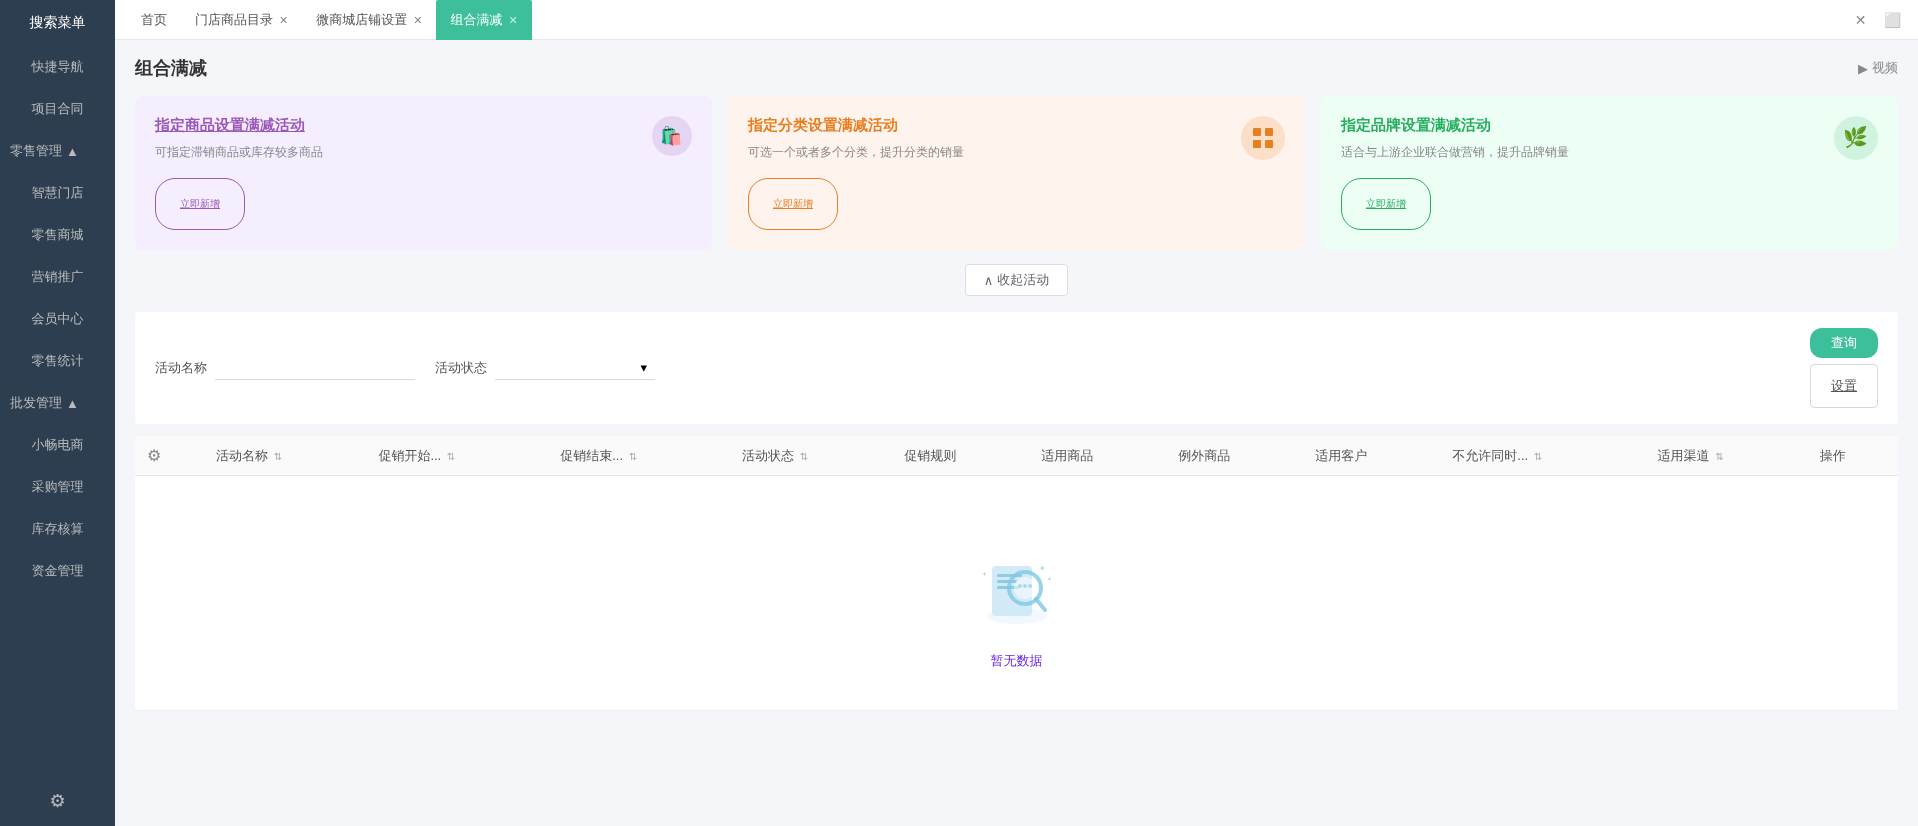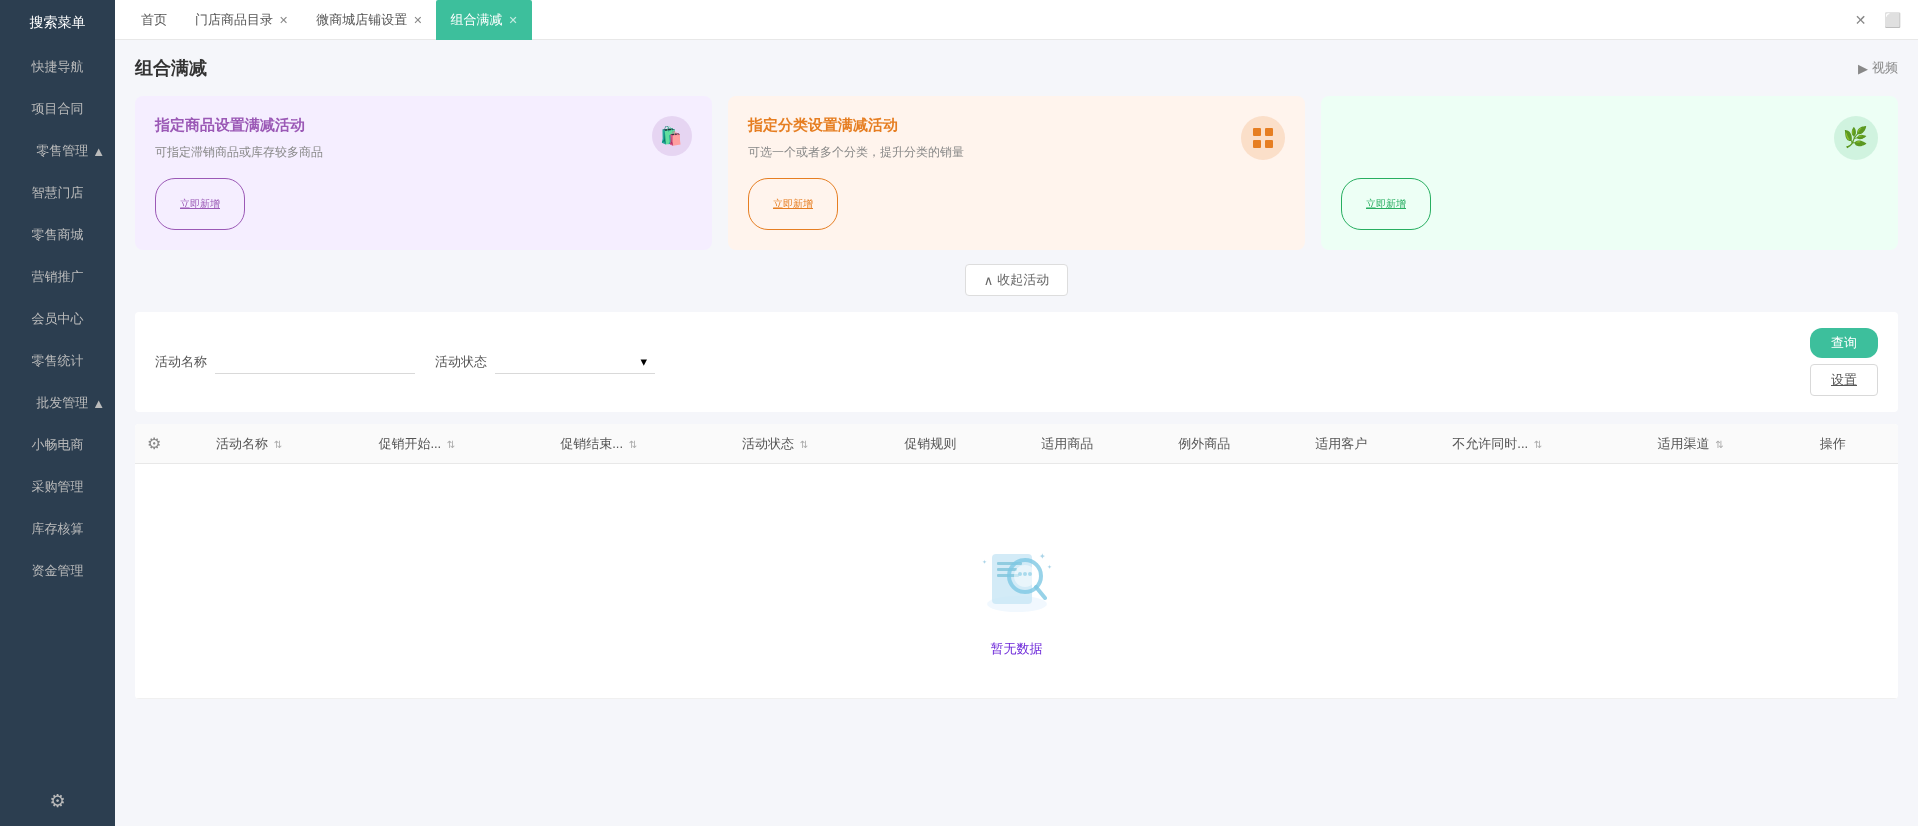--- a/index.html
+++ b/index.html
@@ -26,21 +26,21 @@
       padding: 12px 10px;
       font-size: 13px;
       color: #bbb;
       text-align: center;
       cursor: pointer;
       white-space: nowrap;
     }
     .sidebar-item-with-arrow {
       display: flex;
       align-items: center;
-      justify-content: flex-end;
+      justify-content: flex-start;
       gap: 4px;
     }
     .sidebar-bottom {
       margin-top: auto;
       padding: 14px 10px;
       text-align: center;
     }
     .gear-icon { font-size: 18px; color: #bbb; cursor: pointer; }
 
     
@@ -139,21 +139,21 @@
     }
     .card-purple { background: #f5eeff; }
     .card-orange { background: #fff4ed; }
     .card-green { background: #edfff5; }
 
     .card-title {
       font-size: 15px;
       font-weight: 600;
       margin-bottom: 8px;
     }
-    .card-title-purple { color: #9b59b6; }
+    .card-title-purple { color: #9b59b6; text-decoration: underline; }
     .card-title-orange { color: #e67e22; }
     .card-title-green { color: #27ae60; }
 
     .card-desc {
       font-size: 12px;
       color: #888;
       margin-bottom: 16px;
       line-height: 1.6;
     }
     .card-icon {
@@ -248,21 +248,21 @@
       border-radius: 12px;
       padding: 6px 20px;
       font-size: 13px;
       cursor: pointer;
     }
     .btn-settings {
       background: #fff;
       color: #555;
       border: 1px solid #d9d9d9;
       border-radius: 4px;
-      padding: 6px 20px;
+      padding: 12px 20px;
       font-size: 13px;
       cursor: pointer;
       text-decoration: underline;
     }
 
     
     .table-container {
       background: #fff;
       border-radius: 4px;
       overflow: auto;
@@ -397,20 +397,22 @@
             <rect x="24" y="12" width="8" height="8" rx="1" fill="#e67e22"></rect>
             <rect x="12" y="24" width="8" height="8" rx="1" fill="#e67e22"></rect>
             <rect x="24" y="24" width="8" height="8" rx="1" fill="#e67e22"></rect>
           </svg>
         </div>
         <button class="card-btn card-btn-orange">立即新增</button>
       </div>
 
       <div class="card card-green">
         <div>
+          <div class="card-title card-title-green">指定品牌设置满减活动</div>
+          <div class="card-desc">适合与上游企业联合做营销，提升品牌销量</div>
         </div>
         <div class="card-icon">
           <svg width="44" height="44" viewBox="0 0 44 44">
             <circle cx="22" cy="22" r="22" fill="#7dcea0" opacity="0.25"></circle>
             <text x="22" y="28" text-anchor="middle" font-size="20" fill="#27ae60">🌿</text>
           </svg>
         </div>
         <button class="card-btn card-btn-green">立即新增</button>
       </div>
     </div>

